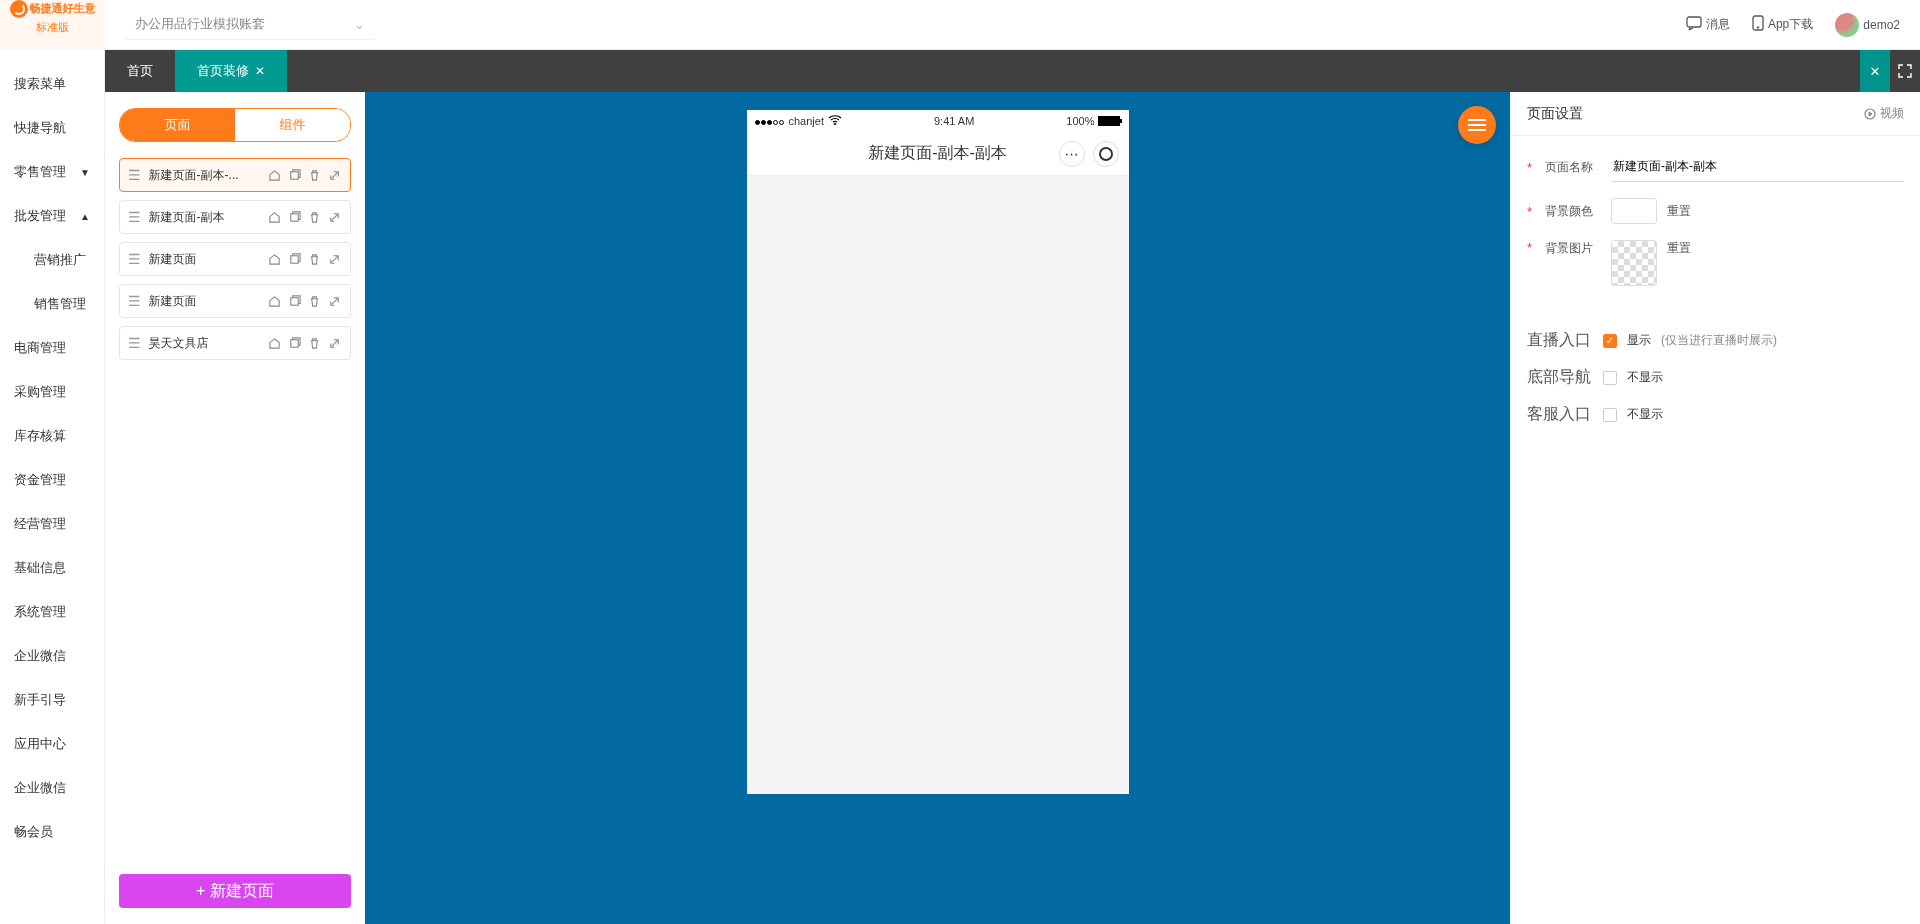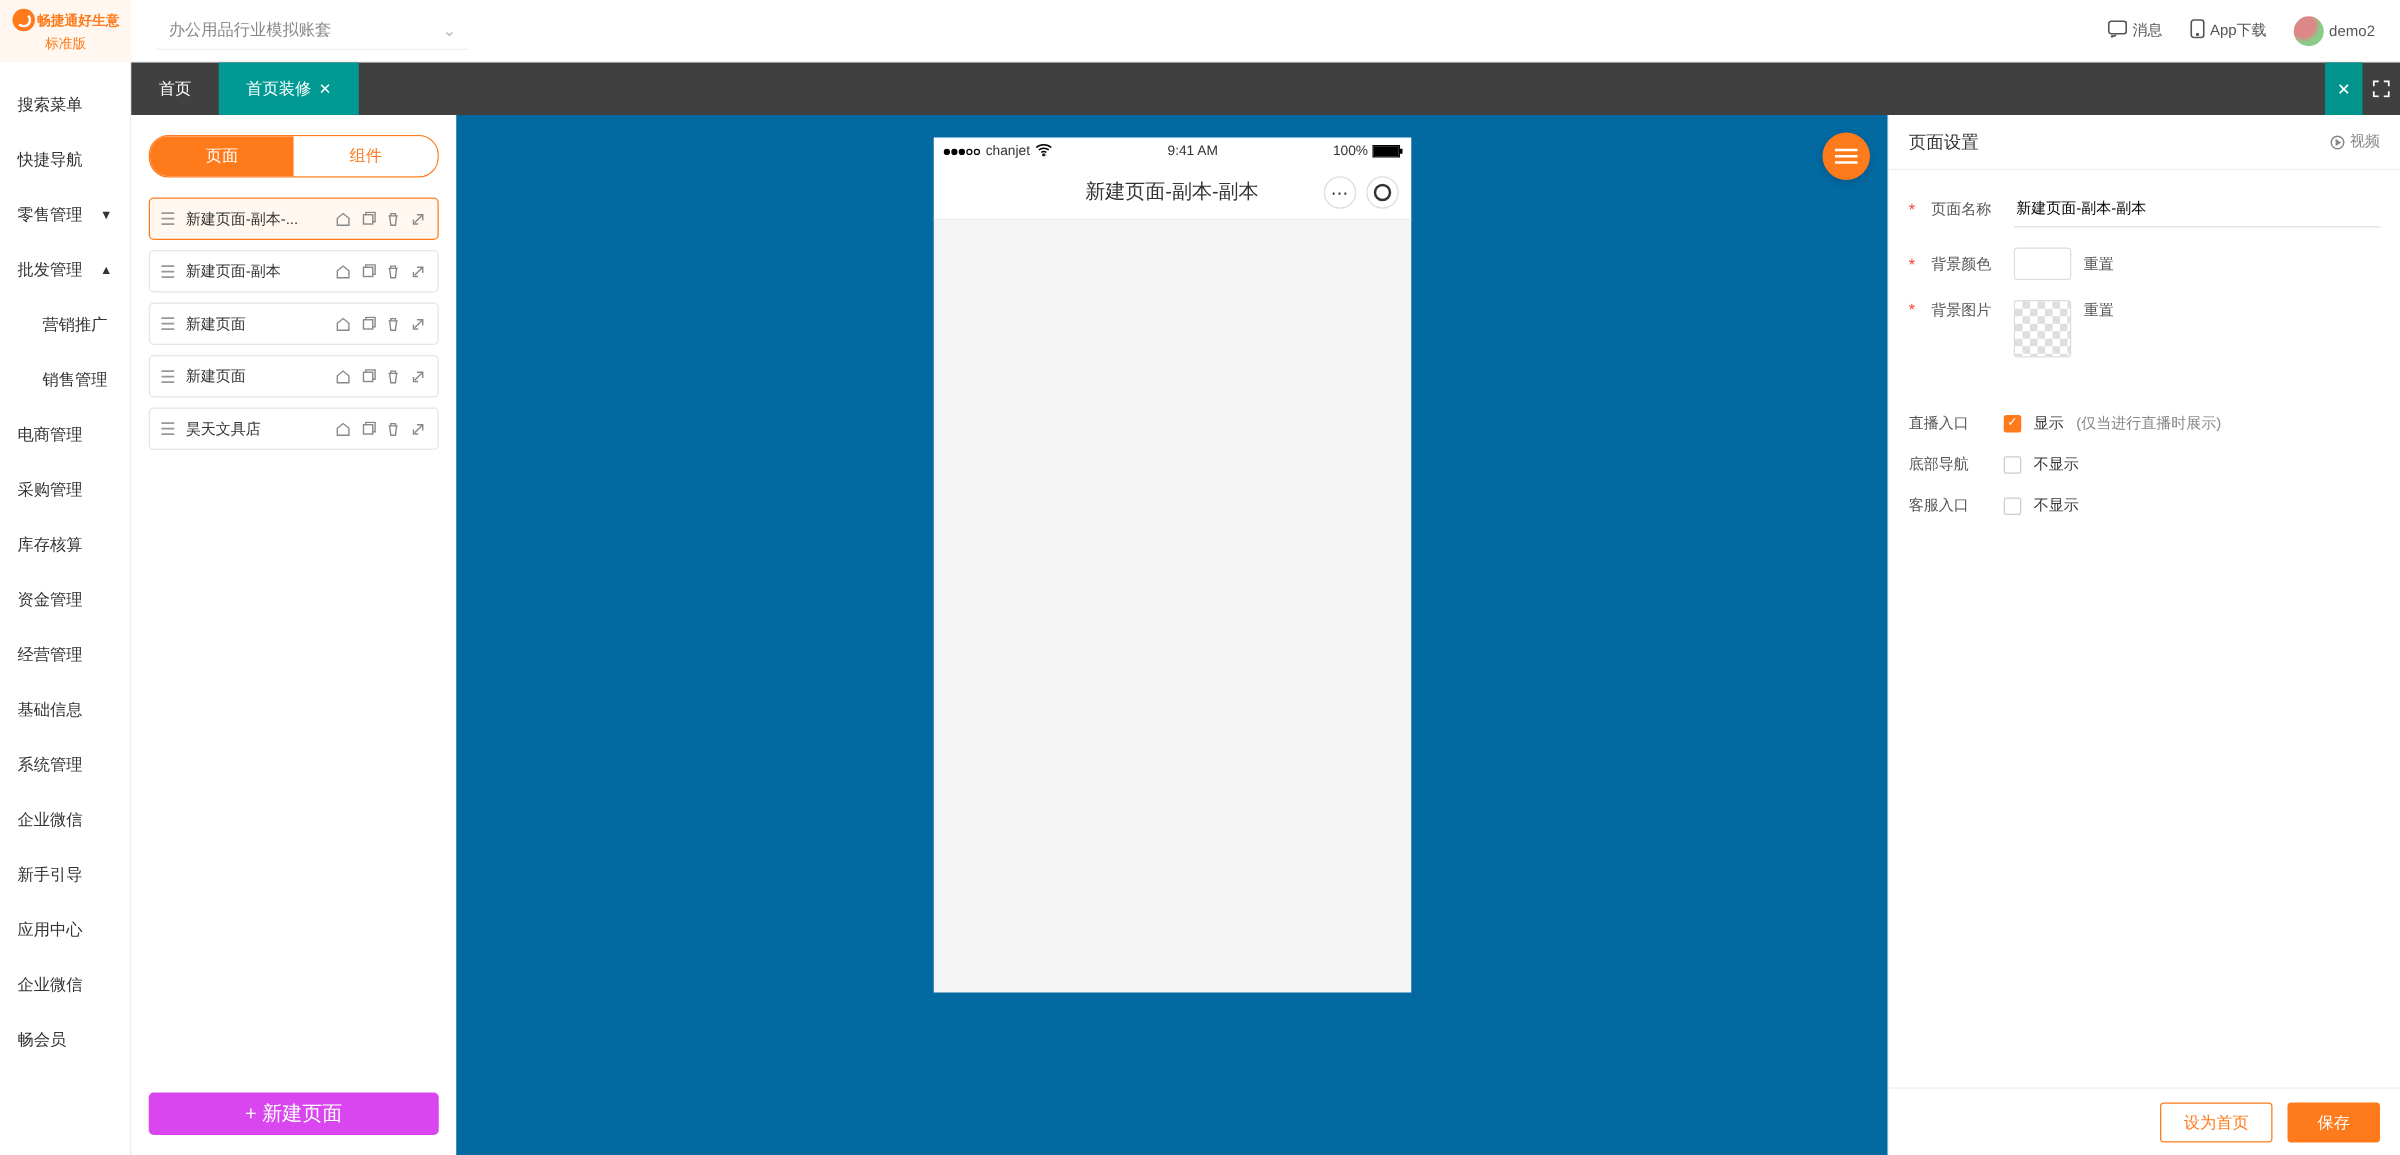--- a/index.html
+++ b/index.html
@@ -1,21 +1,21 @@
 <!DOCTYPE html>
 <html><head>
 <meta charset="utf-8">
 <style>
 * { box-sizing: border-box; margin: 0; padding: 0; }
 body { font-family: "Microsoft YaHei", Arial, sans-serif; font-size: 13px; color: #333; background: #fff; overflow: hidden; }
 .app { display: flex; flex-direction: column; height: 924px; width: 1920px; }
 
 
 .topbar { display: flex; align-items: center; height: 50px; border-bottom: 1px solid #eee; }
-.brand { width: 105px; height: 50px; display: flex; flex-direction: column; align-items: center; justify-content: center; background: #fff7f0; }
+.brand { width: 105px; height: 50px; display: flex; flex-direction: column; align-items: center; background: #fff7f0; }
 .brand .logo { display: flex; align-items: center; gap: 2px; }
 .brand .logo-icon { width: 18px; height: 18px; border-radius: 50%; background: #ff7a1a; position: relative; }
 .brand .logo-icon::after { content: ""; position: absolute; inset: 3px; border: 2px solid #fff; border-top-color: transparent; border-left-color: transparent; border-radius: 50%; }
 .brand .logo-text { font-size: 11px; color: #ff7a1a; font-weight: 600; }
 .brand .edition { font-size: 11px; color: #ff7a1a; margin-top: 2px; }
 .org-select { width: 250px; height: 30px; margin-left: 20px; display: flex; align-items: center; justify-content: space-between; padding: 0 10px; color: #888; border-bottom: 1px solid #eee; cursor: pointer; }
 .org-select .chev { color: #bbb; }
 .top-right { margin-left: auto; display: flex; align-items: center; gap: 22px; padding-right: 20px; }
 .tr-item { display: flex; align-items: center; gap: 4px; color: #555; cursor: pointer; font-size: 12px; }
 .avatar { width: 24px; height: 24px; border-radius: 50%; background: radial-gradient(circle at 30% 30%, #d88 0 40%, #8c8 60% 100%); }
@@ -92,21 +92,21 @@
 .form-row .req { color: #f04134; width: 8px; }
 .form-row .lbl { width: 56px; font-size: 12px; color: #555; }
 .text-input { flex: 1; height: 30px; border: none; border-bottom: 1px solid #ddd; outline: none; font-size: 12px; padding: 0 2px; }
 .color-swatch { width: 46px; height: 26px; border: 1px solid #ddd; background: #fff; border-radius: 3px; cursor: pointer; }
 .img-swatch { width: 46px; height: 46px; border: 1px solid #ddd; border-radius: 3px; cursor: pointer;
   background-image: linear-gradient(45deg,#ddd 25%,transparent 25%),linear-gradient(-45deg,#ddd 25%,transparent 25%),linear-gradient(45deg,transparent 75%,#ddd 75%),linear-gradient(-45deg,transparent 75%,#ddd 75%);
   background-size: 12px 12px; background-position: 0 0,0 6px,6px -6px,-6px 0; }
 .reset-link { font-size: 12px; color: #555; cursor: pointer; }
 .sect-gap { height: 28px; }
 .cb-row { display: flex; align-items: center; margin-bottom: 16px; gap: 10px; }
-.cb-row .lbl { width: 66px; font-size: 12px; color: #555; }
+.cb-row .lbl { width: 66px; font-size: 16px; color: #555; }
 .cb { width: 14px; height: 14px; border: 1px solid #ccc; border-radius: 2px; display: inline-flex; align-items: center; justify-content: center; cursor: pointer; }
 .cb.checked { background: #ff7a1a; border-color: #ff7a1a; color: #fff; }
 .cb.checked::after { content: "✓"; font-size: 10px; line-height: 1; }
 .cb-text { font-size: 12px; }
 .cb-hint { font-size: 12px; color: #888; }
 
 .rp-foot { height: 54px; border-top: 1px solid #eee; display: flex; align-items: center; justify-content: flex-end; gap: 12px; padding: 0 16px; }
 .btn-ghost { height: 32px; padding: 0 18px; border: 1px solid #ff7a1a; color: #ff7a1a; background: #fff; border-radius: 3px; cursor: pointer; font-size: 13px; }
 .btn-primary { height: 32px; padding: 0 24px; background: #ff7a1a; color: #fff; border: none; border-radius: 3px; cursor: pointer; font-size: 13px; }
 
@@ -467,21 +467,17 @@
               <span class="lbl">底部导航</span>
               <span class="cb"></span>
               <span class="cb-text">不显示</span>
             </div>
             <div class="cb-row">
               <span class="lbl">客服入口</span>
               <span class="cb"></span>
               <span class="cb-text">不显示</span>
             </div>
           </div>
-          <div class="rp-foot">
-            <button class="btn-ghost">设为首页</button>
-            <button class="btn-primary">保存</button>
-          </div>
         </div>
       </div>
     </div>
   </div>
 </div>
 
 </body></html>

